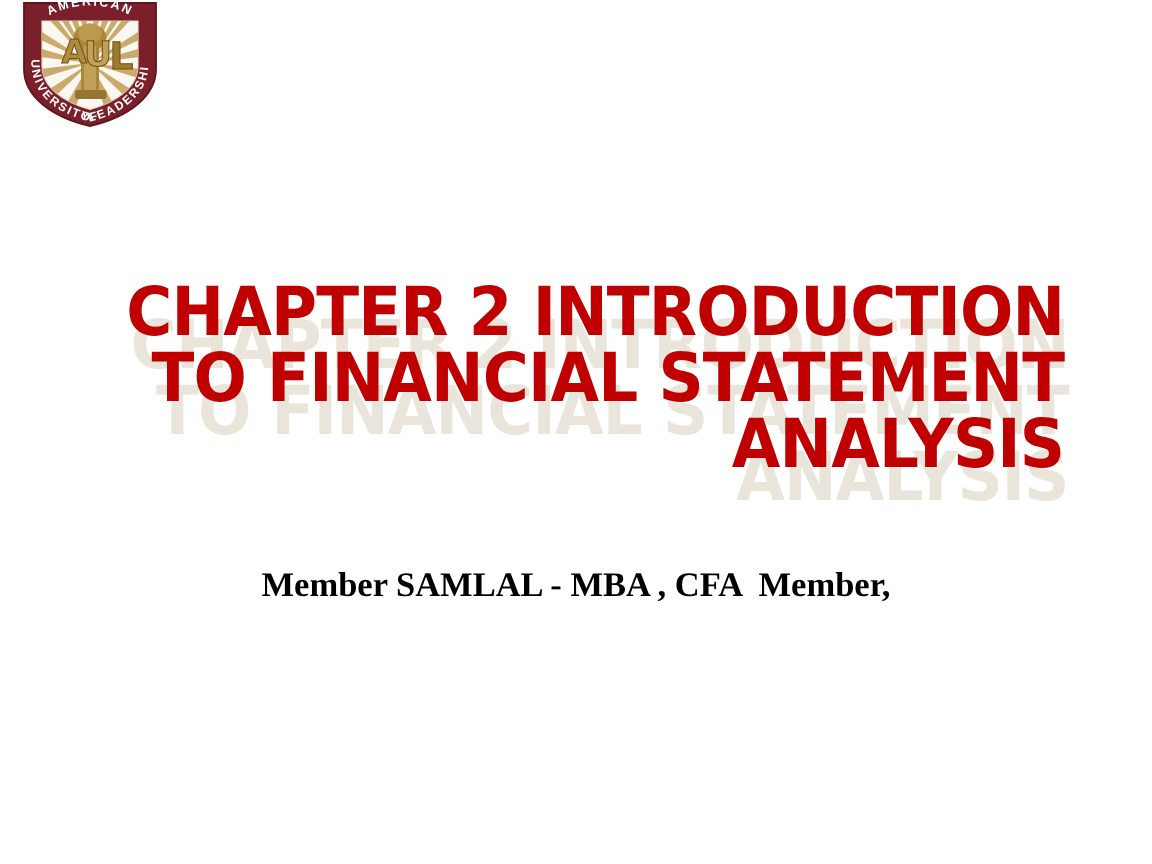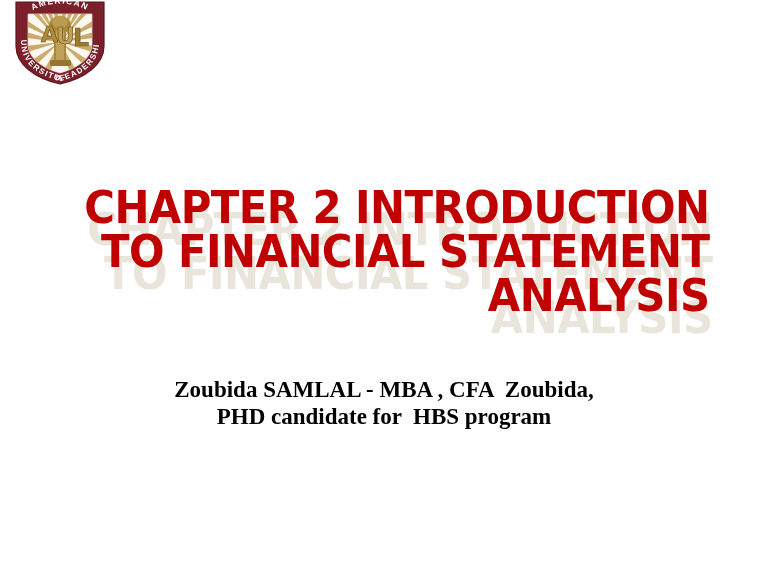--- a/index.html
+++ b/index.html
@@ -165,17 +165,16 @@
   <div id="title-block">
     <div id="title-ghost" class="title-layer">CHAPTER 2  INTRODUCTION
 TO FINANCIAL STATEMENT
 ANALYSIS</div>
     <div id="title-main" class="title-layer">CHAPTER 2  INTRODUCTION
 TO FINANCIAL STATEMENT
 ANALYSIS</div>
   </div>
 
   <div id="subtitle-block">
-    <div class="subtitle-line">Zoubida SAMLAL - MBA , CFA  Zoubida,</div>
-    <div class="subtitle-line">PHD candidate for  HBS program</div>
+    <div class="subtitle-line">Member SAMLAL - MBA , CFA  Member,</div>
   </div>
 
 </div>
 
 </body></html>

